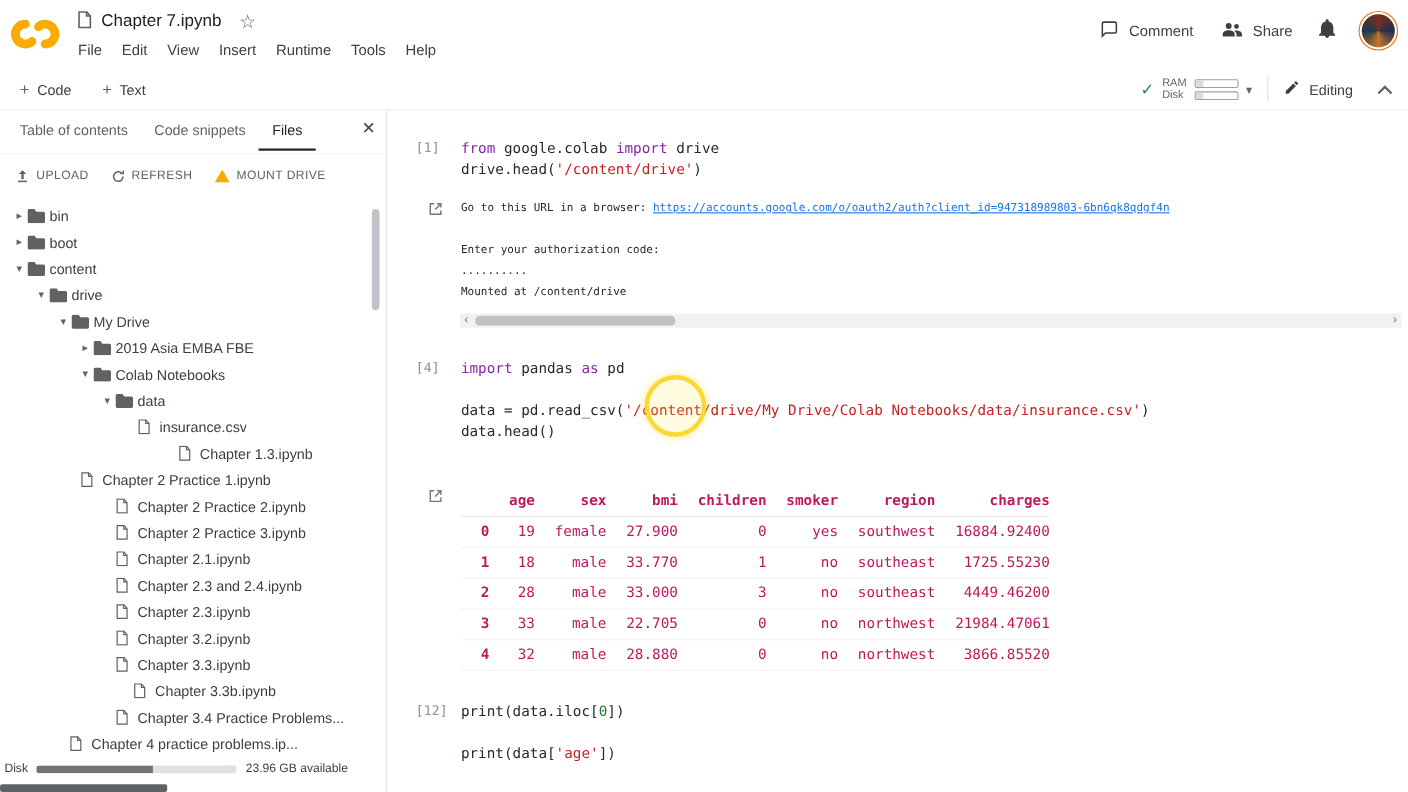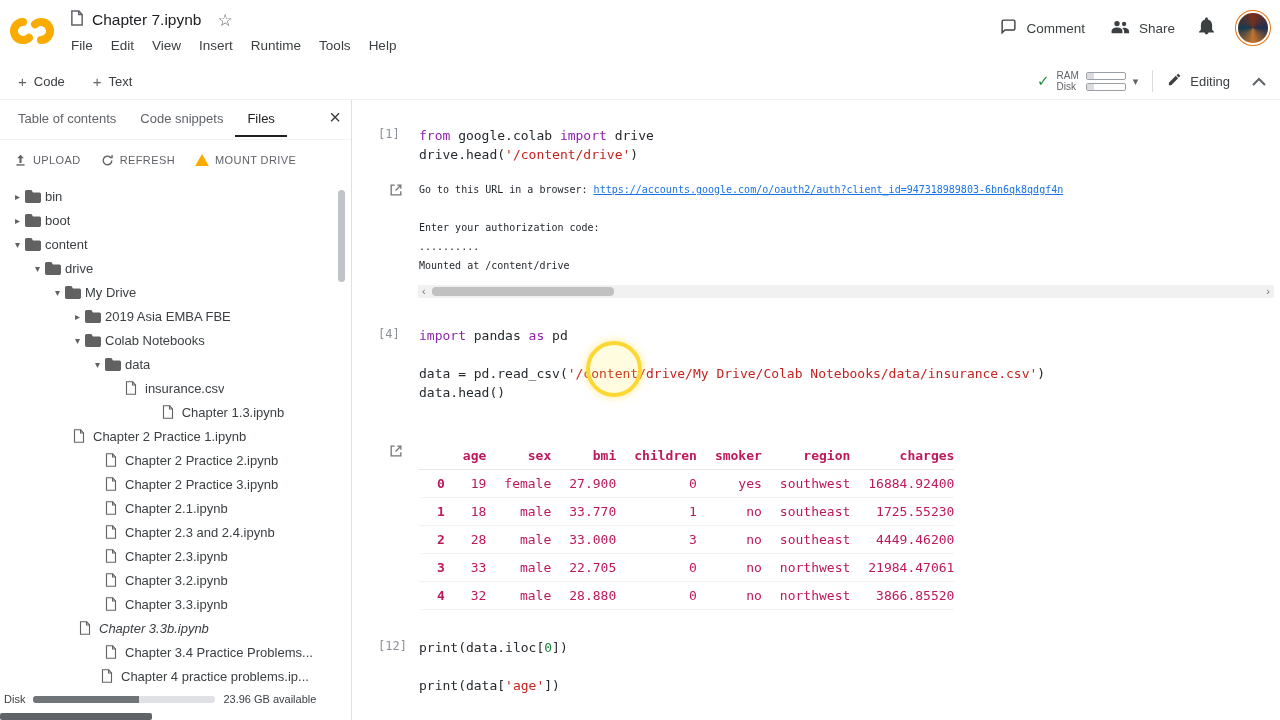--- a/index.html
+++ b/index.html
@@ -395,41 +395,41 @@
       <div class="trow" style="padding-left: 90px;">
         <span class="arrow"></span>
         <span class="ticon">
           <svg width="12" height="14" viewBox="0 0 12 14">
             <path fill="none" stroke="#616161" stroke-width="1.1" d="M1.5 .8h6.2L10.5 4v9.2h-9z"></path>
             <path fill="none" stroke="#616161" stroke-width="1.1" d="M7.5 .8V4h3"></path>
           </svg>
         </span>
         <span class="tlabel">Chapter 3.3.ipynb</span>
       </div>
-      <div class="trow" style="padding-left: 64px; font-style: italic;">
+      <div class="trow" style="padding-left: 106px;">
         <span class="arrow"></span>
         <span class="ticon">
           <svg width="12" height="14" viewBox="0 0 12 14">
             <path fill="none" stroke="#616161" stroke-width="1.1" d="M1.5 .8h6.2L10.5 4v9.2h-9z"></path>
             <path fill="none" stroke="#616161" stroke-width="1.1" d="M7.5 .8V4h3"></path>
           </svg>
         </span>
         <span class="tlabel">Chapter 3.3b.ipynb</span>
       </div>
       <div class="trow" style="padding-left: 90px;">
         <span class="arrow"></span>
         <span class="ticon">
           <svg width="12" height="14" viewBox="0 0 12 14">
             <path fill="none" stroke="#616161" stroke-width="1.1" d="M1.5 .8h6.2L10.5 4v9.2h-9z"></path>
             <path fill="none" stroke="#616161" stroke-width="1.1" d="M7.5 .8V4h3"></path>
           </svg>
         </span>
         <span class="tlabel">Chapter 3.4 Practice Problems...</span>
       </div>
-      <div class="trow" style="padding-left: 86px;">
+      <div class="trow" style="padding-left: 48px;">
         <span class="arrow"></span>
         <span class="ticon">
           <svg width="12" height="14" viewBox="0 0 12 14">
             <path fill="none" stroke="#616161" stroke-width="1.1" d="M1.5 .8h6.2L10.5 4v9.2h-9z"></path>
             <path fill="none" stroke="#616161" stroke-width="1.1" d="M7.5 .8V4h3"></path>
           </svg>
         </span>
         <span class="tlabel">Chapter 4 practice problems.ip...</span>
       </div>
       <div class="trow" style="padding-left: 90px;">

